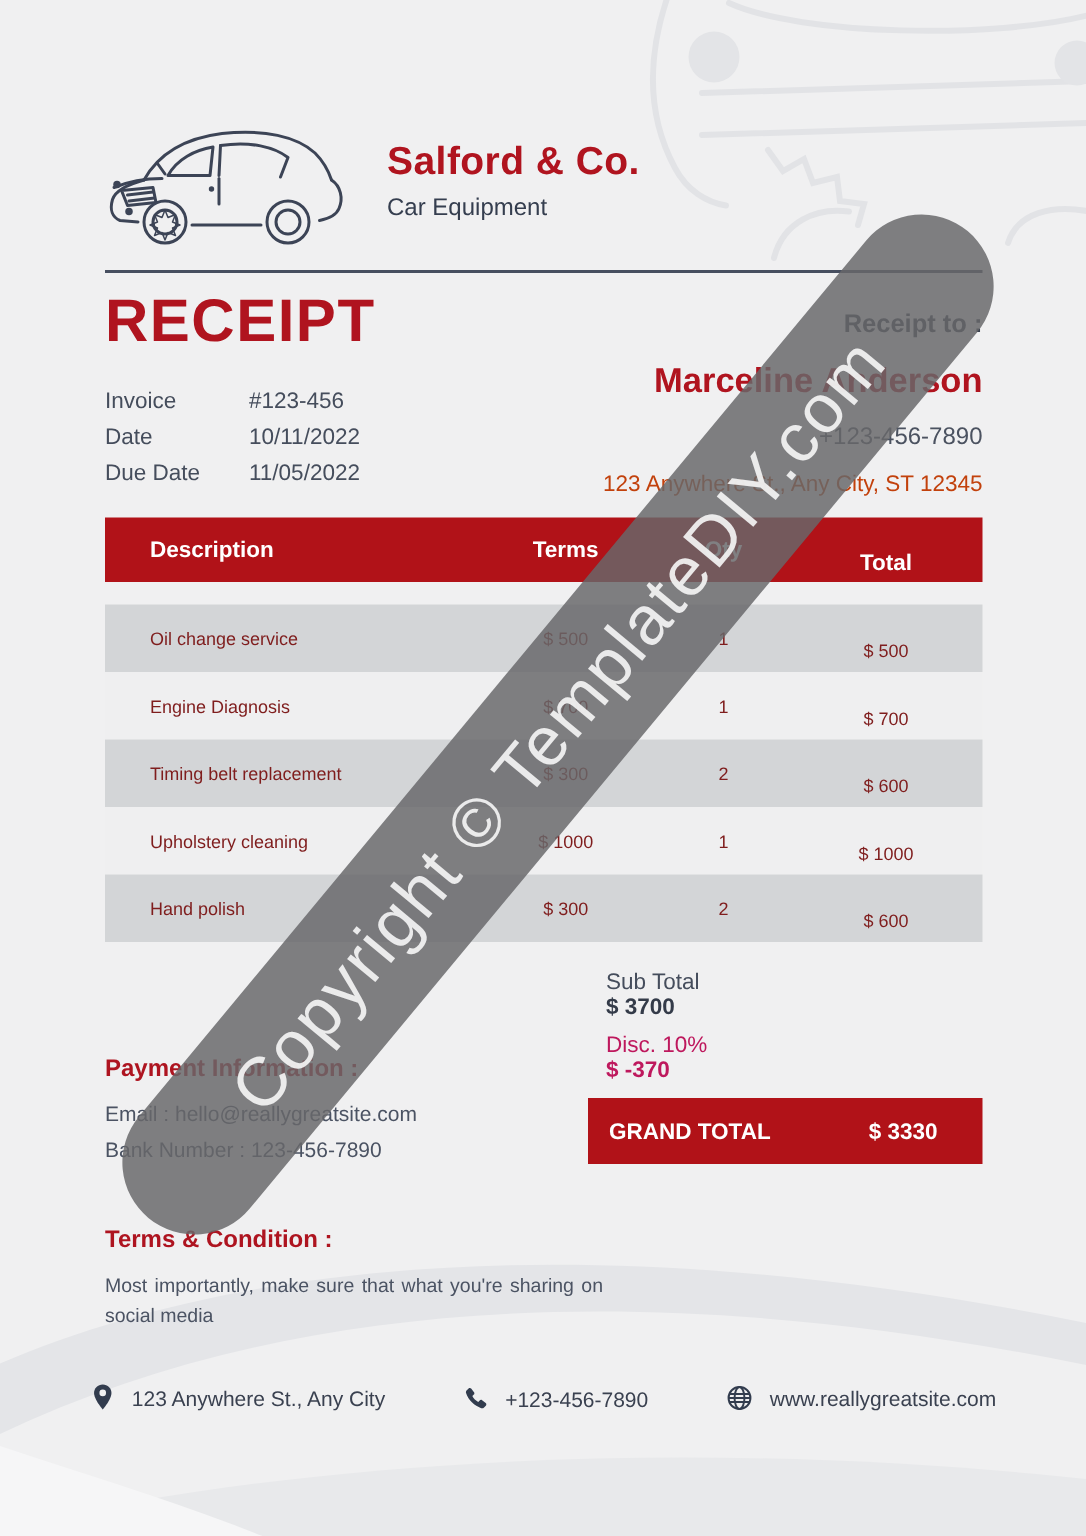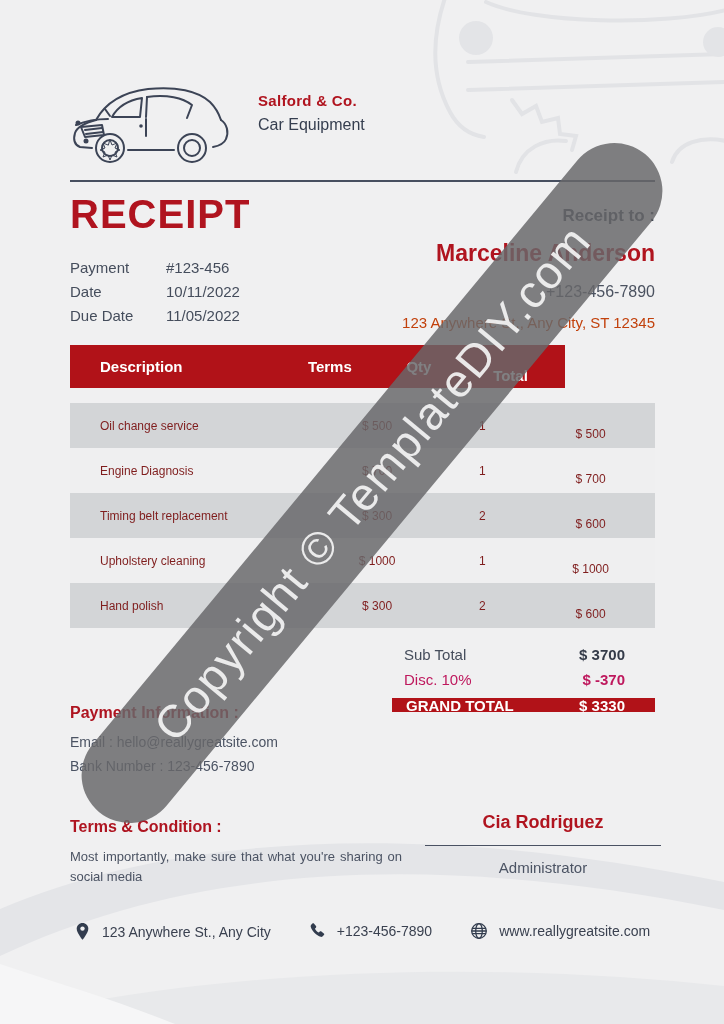--- a/index.html
+++ b/index.html
@@ -9,81 +9,81 @@
     background:#f0f0f1; overflow:hidden;
     font-family:"Liberation Sans","DejaVu Sans",sans-serif;
     color:#3f4756;
   }
   .decor{ position:absolute; z-index:0; pointer-events:none; }
   .content{ position:absolute; z-index:10; }
 
   
   .logo{ left:66px; top:74px; width:172px; height:100px; }
   .brand{ left:258px; top:92px; }
-  .brand-name{ font-size:15px; font-weight:bold; color:#b0141f; letter-spacing:.3px; }
+  .brand-name{ font-size:26px; font-weight:bold; color:#b0141f; letter-spacing:.3px; }
   .brand-tagline{ font-size:16px; color:#353e4f; margin-top:7px; }
   .header-divider{ left:70px; width:585px; top:180px; border-top:2px solid #474f60; height:0; }
 
   
   .receipt-title{ left:70px; top:192px; font-size:40px; font-weight:bold; color:#b0141f; letter-spacing:1px; }
   .meta{ left:70px; top:259px; font-size:15px; color:#454d5c; }
   .meta-row{ display:flex; margin-bottom:7px; }
   .meta-label{ width:96px; }
   .meta-value{ }
 
   
   .receipt-to{ right:69px; top:206px; text-align:right; }
   .rt-heading{ font-size:17px; font-weight:bold; color:#39414f; }
   .rt-name{ font-size:23px; font-weight:bold; color:#b0141f; margin-top:14px; }
   .rt-phone{ font-size:16px; color:#4b5260; margin-top:16px; }
   .rt-address{ font-size:15px; color:#c2410c; margin-top:13px; }
 
   
   .tbl-header{
-    left:70px; top:345px; width:495px; height:43px; background:#b11218;
+    left:70px; top:345px; width:585px; height:43px; background:#b11218;
     display:flex; align-items:center; color:#fff; font-weight:bold; font-size:15px;
   }
   .tbl-rows{ left:70px; top:403px; width:585px; }
   .tbl-row{ display:flex; align-items:center; height:45px; font-size:12px; color:#7f1d1d; }
   .tbl-row.gray{ background:#d3d5d7; }
   .tbl-row.light{ background:#efeff0; }
   .col-desc{ width:42%; text-align:left; padding-left:30px; }
   .col-price{ width:21%; text-align:center; }
   .col-qty{ width:15%; text-align:center; }
   .col-total{ width:22%; text-align:center;margin-top:17px; }
 
   
   .totals{ left:392px; top:646px; width:263px; font-size:15px; }
-  .tot-row{ display:flex; justify-content:space-between; margin-bottom:8px; padding:0 30px 0 12px; }
+  .tot-row{ display:flex; justify-content:space-between; margin-bottom:8px; padding:0 30px 0 12px;flex-direction:column; }
   .tot-label{ color:#454d5c; }
   .tot-value{ font-weight:bold; color:#343b49; }
   .tot-row.discount .tot-label, .tot-row.discount .tot-value{ color:#be185d; }
   .grand-bar{
-    margin-top:10px; height:14px; background:#b11218; color:#fff; font-weight:bold;
+    margin-top:10px; height:44px; background:#b11218; color:#fff; font-weight:bold;
     display:flex; justify-content:space-between; align-items:center; padding:0 30px 0 14px;
   }
 
   
   .payment{ left:70px; top:704px; }
   .section-heading{ font-size:16px; font-weight:bold; color:#ae1420; }
   .payment p{ font-size:14px; color:#4b5363; margin-top:8px; }
   .payment p:first-of-type{ margin-top:12px; }
 
   
   .terms{ left:70px; top:818px; width:332px; }
   .terms p{ font-size:13px; color:#4b5363; margin-top:11px; line-height:1.55; text-align:justify; }
 
   
   .signature{ left:425px; top:812px; width:236px; text-align:center; }
   .sig-name{ font-size:18px; font-weight:bold; color:#b0141f; }
   .sig-line{ border-top:1.5px solid #4a5263; margin-top:12px; }
   .sig-role{ font-size:15px; color:#4b5363; margin-top:13px; }
 
   
-  .footer{ left:0; right:0; top:922px; display:flex; justify-content:center; gap:38px; align-items:flex-start; }
+  .footer{ left:0; right:0; top:922px; display:flex; justify-content:center; gap:52px; align-items:flex-end; }
   .footer-item{ display:flex; align-items:center; gap:11px; font-size:14px; color:#3a4150; }
   .footer-item svg{ display:block; }
 
   
   .watermark{
     position:absolute; z-index:30; left:372px; top:483px; width:855px; height:96px;
     transform:translate(-50%,-50%) rotate(-50.3deg);
     border-radius:48px; background:rgba(104,104,106,0.84);
     display:flex; align-items:center; justify-content:center;
     font-size:46px; color:rgba(243,243,243,0.93); letter-spacing:1.5px; white-space:nowrap;
@@ -143,21 +143,21 @@
     <div class="brand-name">Salford &amp; Co.</div>
     <div class="brand-tagline">Car Equipment</div>
   </div>
 
   <div class="content header-divider"></div>
 
   <div class="content receipt-title">RECEIPT</div>
 
   <div class="content meta">
     <div class="meta-row">
-      <span class="meta-label">Payment</span>
+      <span class="meta-label">Invoice</span>
       <span class="meta-value">#123-456</span>
     </div>
     <div class="meta-row">
       <span class="meta-label">Date</span>
       <span class="meta-value">10/11/2022</span>
     </div>
     <div class="meta-row">
       <span class="meta-label">Due Date</span>
       <span class="meta-value">11/05/2022</span>
     </div>
@@ -229,25 +229,20 @@
     <div class="section-heading">Payment Information :</div>
     <p>Email : hello@reallygreatsite.com</p>
     <p>Bank Number : 123-456-7890</p>
   </div>
 
   <div class="content terms">
     <div class="section-heading">Terms &amp; Condition :</div>
     <p>Most importantly, make sure that what you're sharing on social media</p>
   </div>
 
-  <div class="content signature">
-    <div class="sig-name">Cia Rodriguez</div>
-    <div class="sig-line"></div>
-    <div class="sig-role">Administrator</div>
-  </div>
 
   <div class="content footer">
     <div class="footer-item">
       <svg width="17" height="19" viewBox="0 0 17 19">
         <path d="M8.5 1C5.2 1 2.7 3.5 2.7 6.7c0 4.3 5.8 11 5.8 11s5.8-6.7 5.8-11C14.3 3.5 11.8 1 8.5 1z" fill="#323c4e"></path>
         <circle cx="8.5" cy="6.6" r="2.2" fill="#f0f0f1"></circle>
       </svg>
       <span>123 Anywhere St., Any City</span>
     </div>
     <div class="footer-item">

